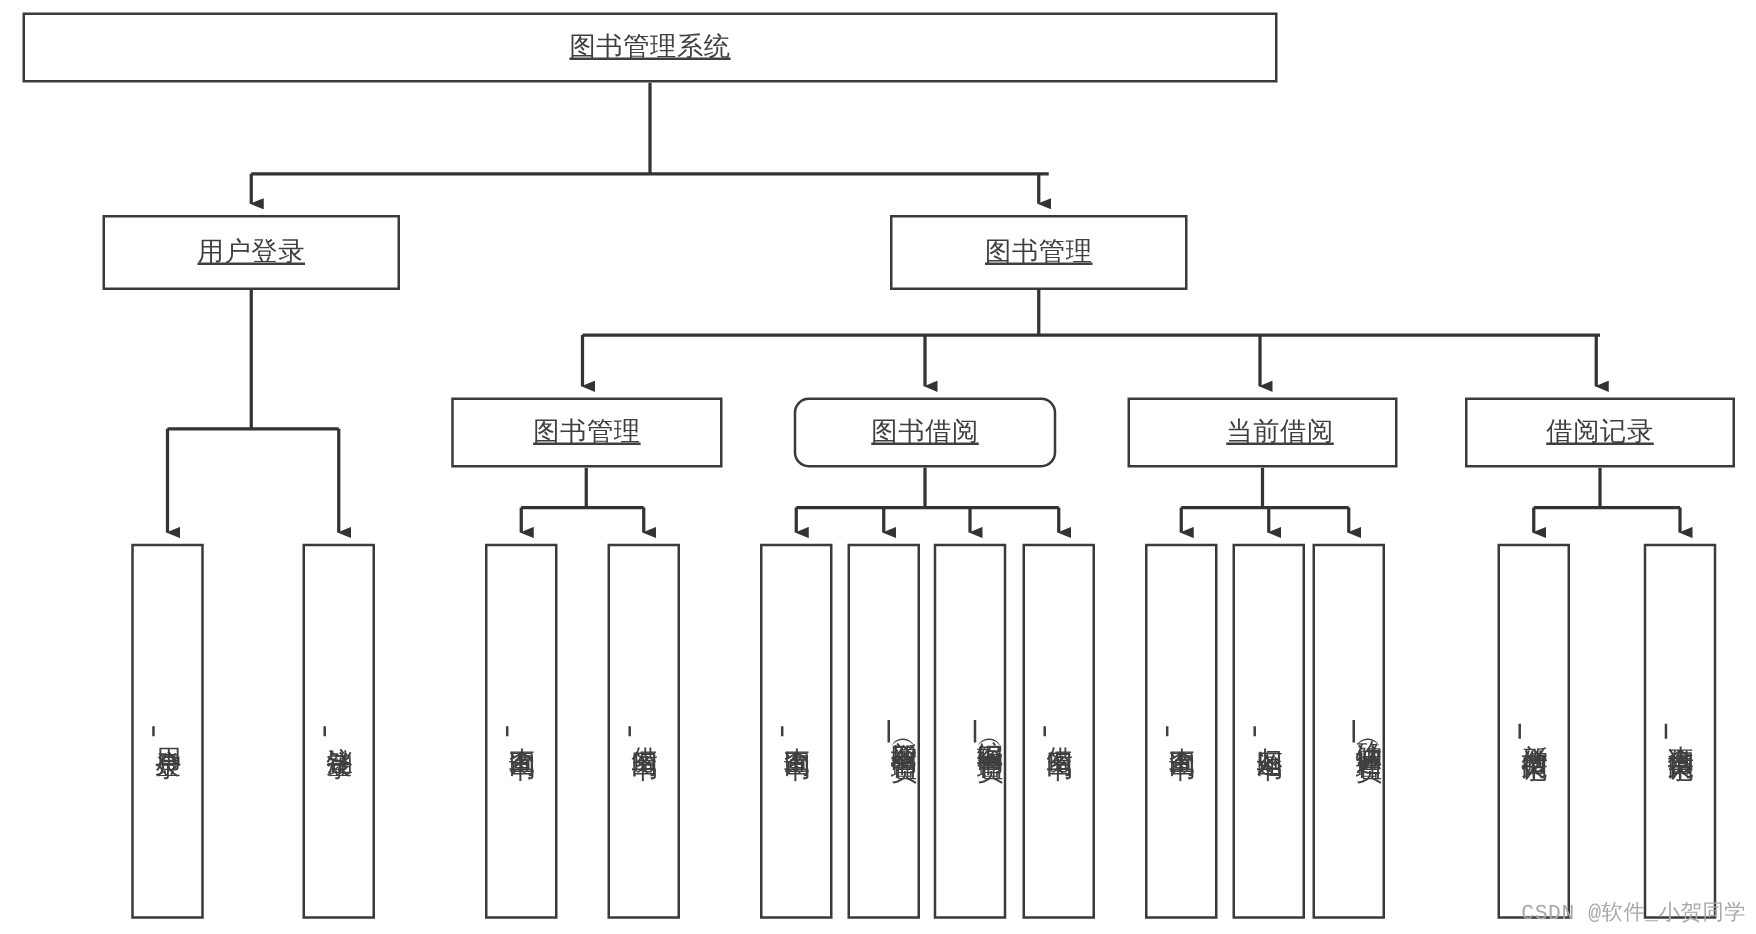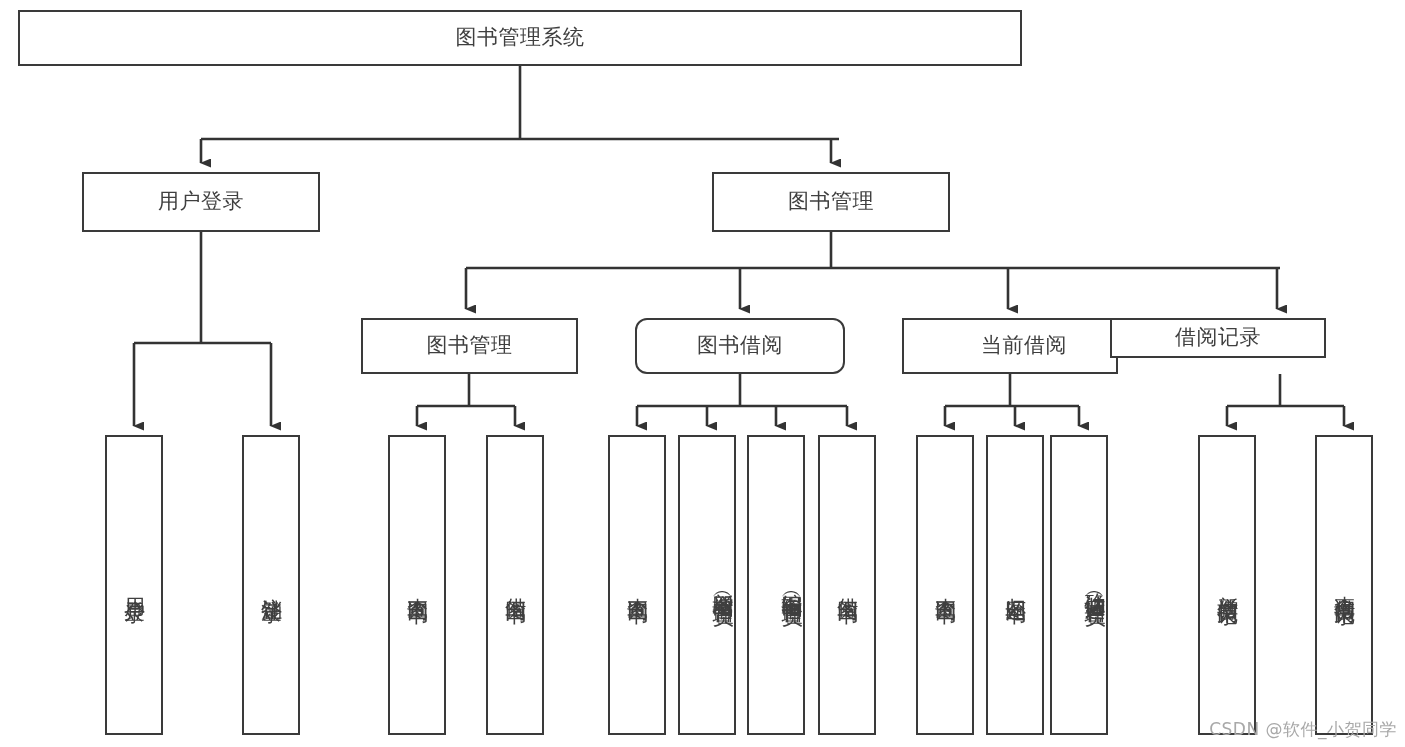--- a/index.html
+++ b/index.html
@@ -28,20 +28,21 @@
   .node {
     position: absolute;
     box-sizing: border-box;
     background: #ffffff;
     border: 2px solid #3a3a3a;
     display: flex;
     align-items: center;
     justify-content: center;
     color: #3f3f3f;
     line-height: 1.12;
+    text-decoration: underline;
   }
   .node.h {
     font-size: 21px;
     letter-spacing: 0.5px;
   }
   .node.v {
     writing-mode: vertical-rl;
     text-orientation: upright;
     font-size: 21px;
     letter-spacing: 2px;
@@ -62,20 +63,21 @@
     align-items: center;
   }
   .watermark {
     position: absolute;
     right: 8px;
     bottom: 6px;
     font-size: 17px;
     color: #a8a8a8;
     letter-spacing: 0.5px;
     white-space: nowrap;
+    font-family: Liberation Mono, monospace;
   }
 </style>
 </head>
 <body>
 
 <div id="canvas">
 
   <svg class="wires" viewBox="0 0 1405 747" xmlns="http://www.w3.org/2000/svg">
     <defs>
       <marker id="arw" markerWidth="9" markerHeight="11" refX="4.5" refY="10" orient="auto" markerUnits="userSpaceOnUse">
@@ -140,21 +142,21 @@
 
   <div class="node h" style="left:361px;top:318px;width:217px;height:56px;">
     <span>图书管理</span>
   </div>
   <div class="node h" style="left:635px;top:318px;width:210px;height:56px;border-radius:12px;">
     <span>图书借阅</span>
   </div>
   <div class="node h" style="left:902px;top:318px;width:216px;height:56px;padding-left:28px;">
     <span>当前借阅</span>
   </div>
-  <div class="node h" style="left:1110px;top:318px;width:216px;height:40px;">
+  <div class="node h" style="left:1172px;top:318px;width:216px;height:56px;">
     <span>借阅记录</span>
   </div>
 
   <div class="node v align-mid" style="left:105px;top:435px;width:58px;height:300px;">
     <span class="vtext">用户登录</span>
   </div>
   <div class="node v align-mid" style="left:242px;top:435px;width:58px;height:300px;">
     <span class="vtext">注销登录</span>
   </div>
 

